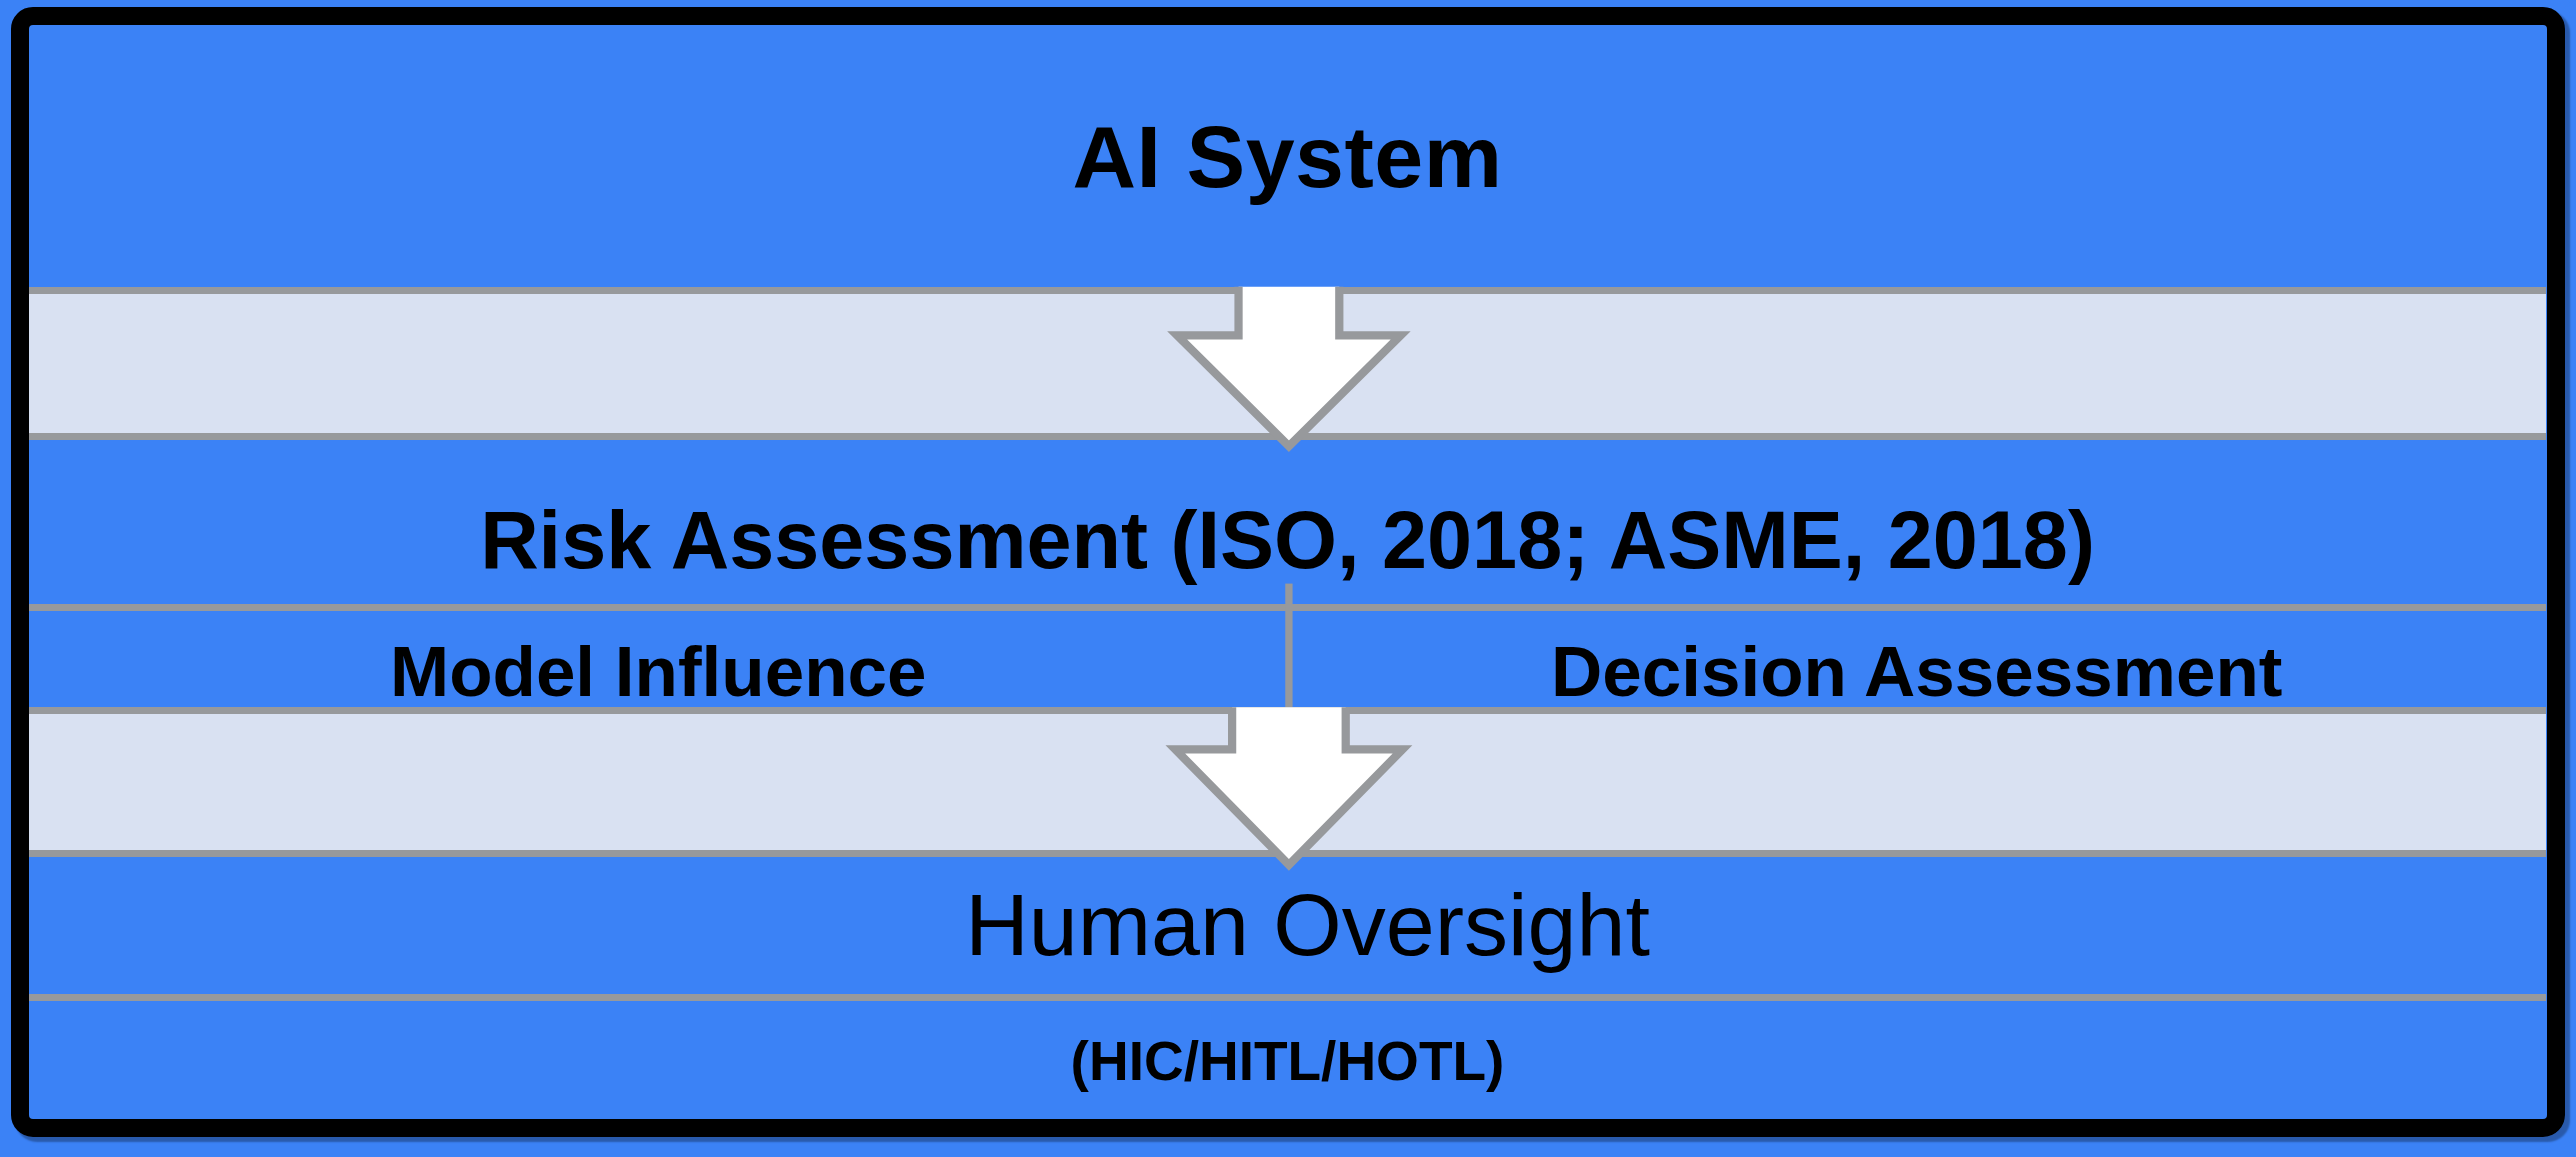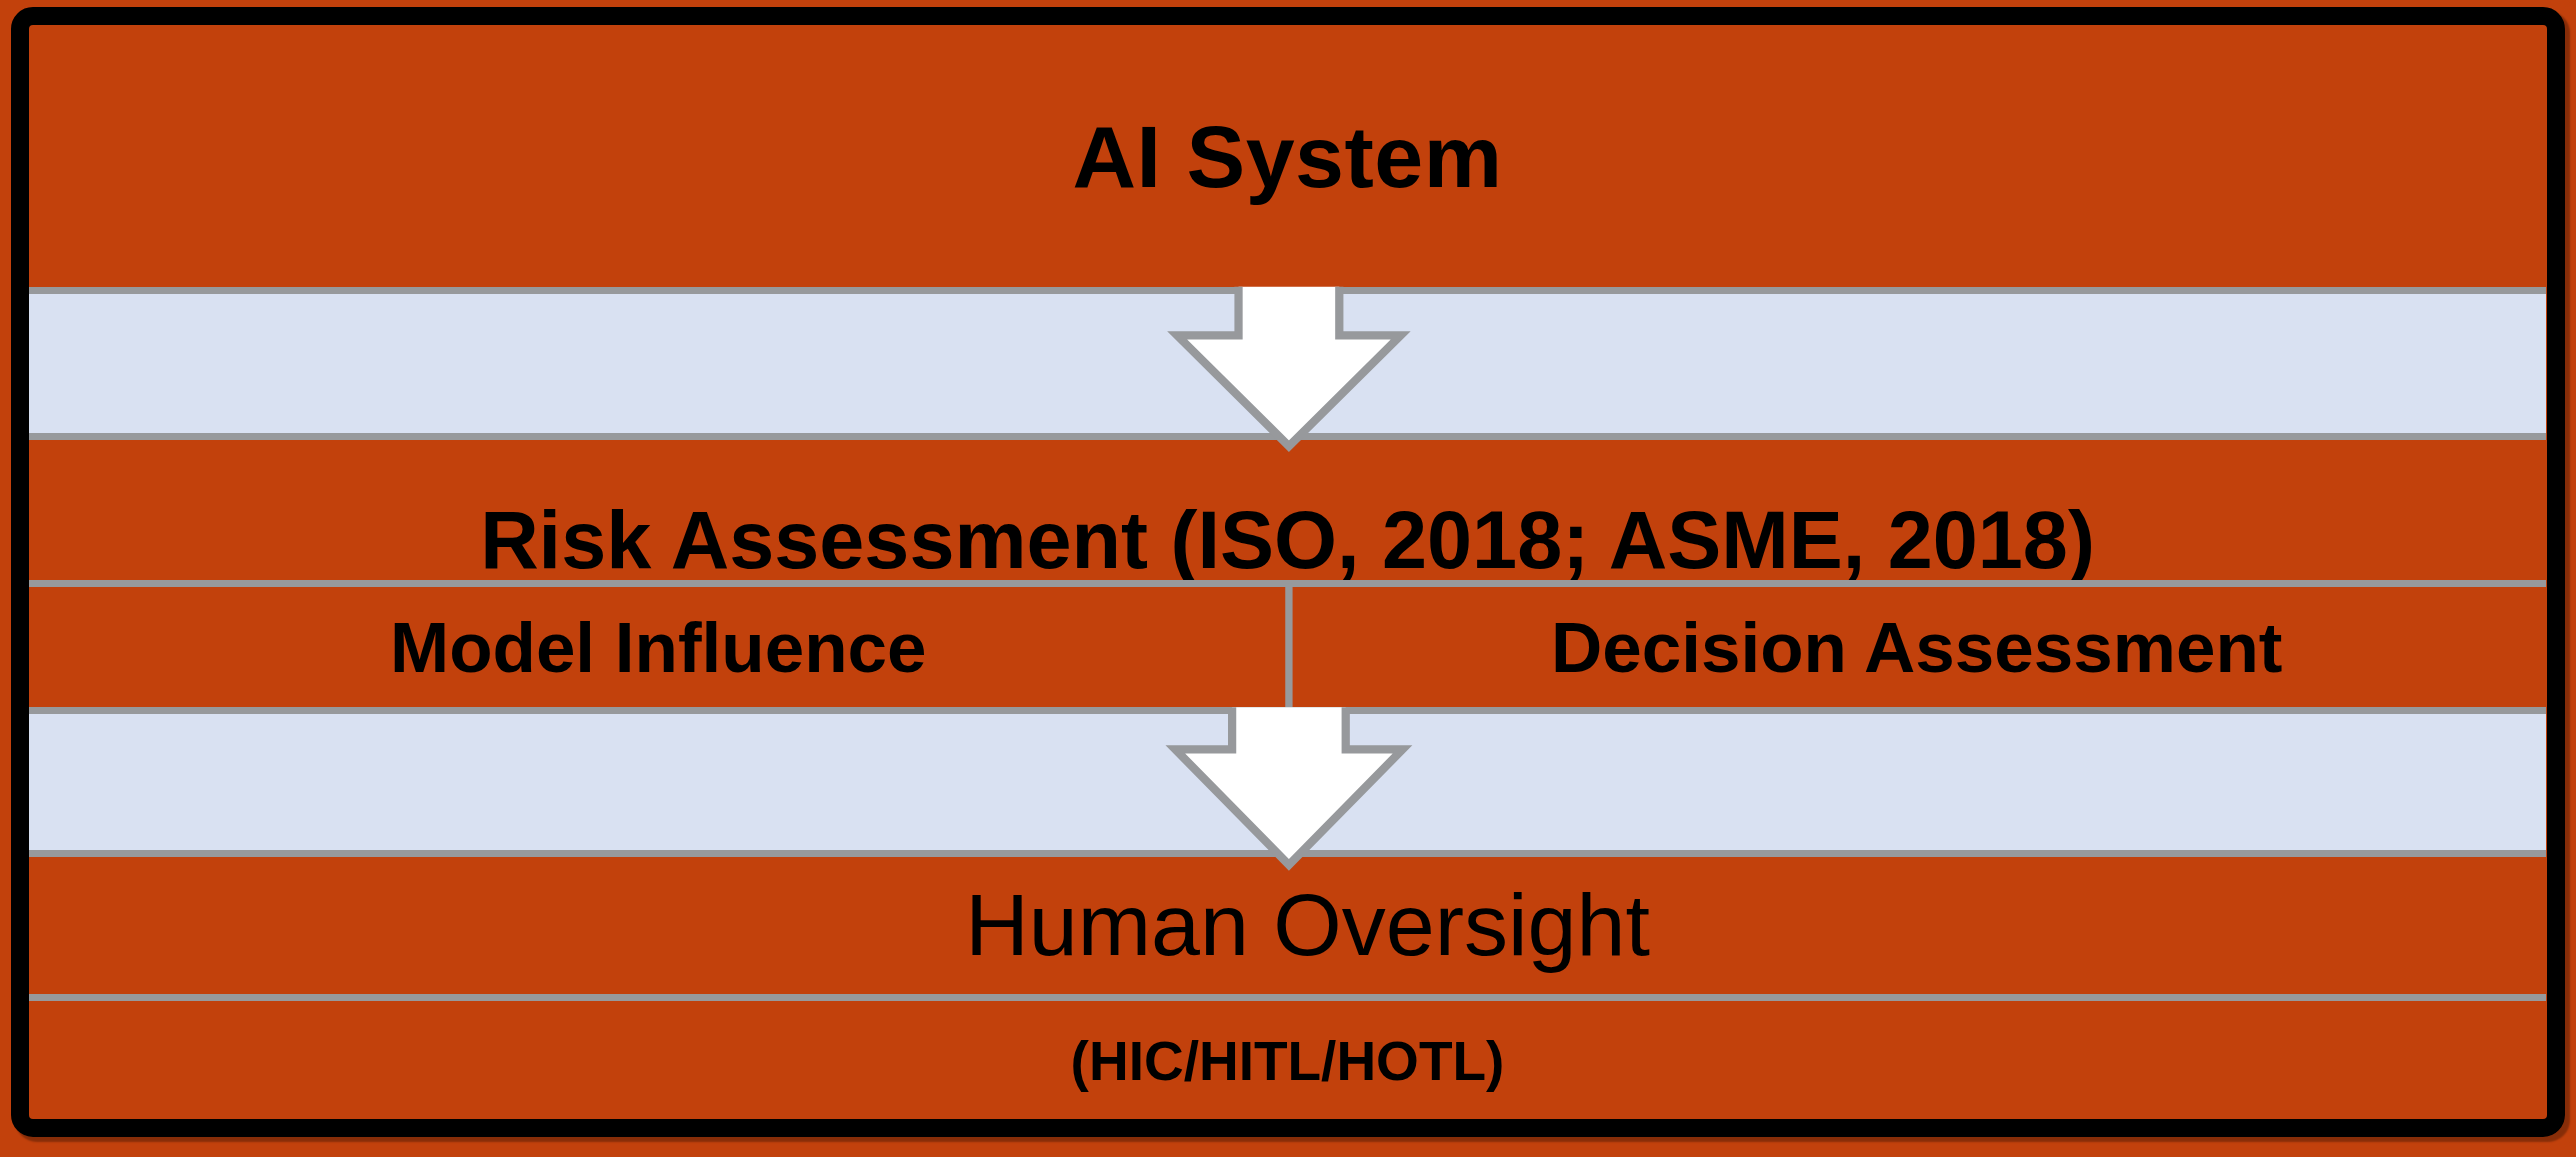--- a/index.html
+++ b/index.html
@@ -7,21 +7,21 @@
     --line:#97999c;
     --border:#000000;
     --arrow-fill:#ffffff;
     --text:#000000;
   }
   *{ box-sizing:border-box; }
   html,body{ margin:0; padding:0; background:#ffffff; }
   .canvas{
     position:relative;
     width:2576px; height:1158px;
-    background:#c2410c;
+    background:#3b82f6;
     font-family:"Liberation Sans", sans-serif;
     color:var(--text);
     overflow:hidden;
   }
   .frame{
     position:absolute;
     left:11px; top:7.3px;
     width:2554px; height:1130px;
     border:18.3px solid var(--border);
     border-radius:22px;
@@ -36,21 +36,21 @@
     text-align:center;
     white-space:nowrap;
   }
   .row-ai    { top:26px;   height:261px; }
   .band      { position:absolute; left:29px; width:2517px;
                background:var(--band);
                border-top:7.3px solid var(--line);
                border-bottom:7.3px solid var(--line); }
   .band-1    { top:287px;  height:153px; }
   .row-risk  { top:440px;  height:140px;margin-top:30px; }
-  .row-split { top:580px;  height:127px; border-top:7.3px solid var(--line);
+  .row-split { top:604px;  height:127px; border-top:7.3px solid var(--line);
                display:flex; align-items:stretch; }
   .cell{ flex:1 1 0; display:flex; align-items:center; justify-content:center; }
   .band-2    { top:707px;  height:150px; }
   .row-human { top:857px;  height:136px; }
   .row-hic   { top:994px; height:126px; border-top:7.3px solid var(--line); }
 
   .t-ai      { font-size:88px; font-weight:bold; letter-spacing:0.5px; }
   .t-risk    { font-size:81px; font-weight:bold; }
   .t-cell    { font-size:71px; font-weight:bold; }
   .t-human   { font-size:88px; font-weight:normal;margin-left:40px; }

